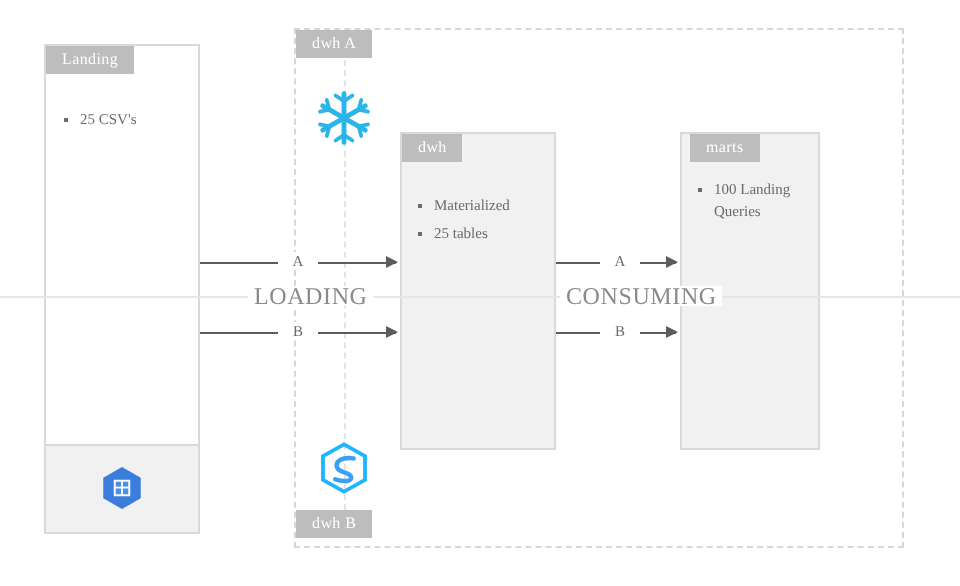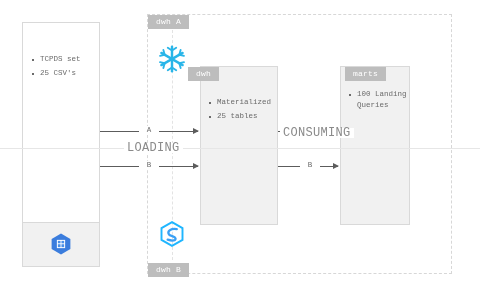--- a/index.html
+++ b/index.html
@@ -5,21 +5,21 @@
   html, body {
     margin: 0;
     padding: 0;
     background: #ffffff;
   }
   #canvas {
     position: relative;
     width: 480px;
     height: 293px;
     background: #ffffff;
-    font-family: Liberation Mono, monospace;
+    font-family: Liberation Serif, serif;
     overflow: hidden;
   }
 
   
   .box {
     position: absolute;
     box-sizing: border-box;
   }
   .box-solid {
     border: 1px solid #d9d9d9;
@@ -165,46 +165,46 @@
     </svg>
   </div>
 
   <div class="icon" style="left:158px; top:220px;">
     <svg width="28" height="28" viewBox="0 0 32 32">
       <polygon points="16,2.5 28,9.2 28,22.8 16,29.5 4,22.8 4,9.2" fill="none" stroke="#1fb6ff" stroke-width="2.2"></polygon>
       <path d="M21.5 10.5 C15 9.5 11 12 12 15.5 C13 19 19 18 20 21 C20.8 23.6 16.5 24.2 11 22.5" fill="none" stroke="#3aa0f5" stroke-width="2.6" stroke-linecap="round"></path>
     </svg>
   </div>
 
-  <div class="tab" style="left:148px; top:255px;margin-top:8px;">dwh B</div>
+  <div class="tab" style="left:148px; top:255px;">dwh B</div>
 
   <div class="box box-solid" style="left:22px; top:22px; width:78px; height:210px;"></div>
 
+  <div class="tab" style="left:23px; top:23px;">Landing</div>
 
   <ul class="bullets" style="left:30px; top:54px; width:68px;">
-    <li>TCPDS set</li>
     <li>25 CSV's</li>
   </ul>
 
   <div class="box box-filled" style="left:22px; top:222px; width:78px; height:45px;"></div>
 
   <div class="icon" style="left:49px; top:232px;">
     <svg width="24" height="24" viewBox="0 0 32 32">
       <polygon points="16,2 28.5,9.2 28.5,22.8 16,30 3.5,22.8 3.5,9.2" fill="#3b7ddd"></polygon>
       <rect x="10.5" y="10.5" width="11" height="11" fill="#ffffff"></rect>
       <rect x="11.8" y="11.8" width="3.6" height="3.3" fill="#4a90e8"></rect>
       <rect x="16.6" y="11.8" width="3.6" height="3.3" fill="#4a90e8"></rect>
       <rect x="11.8" y="16.3" width="3.6" height="3.9" fill="#4a90e8"></rect>
       <rect x="16.6" y="16.3" width="3.6" height="3.9" fill="#4a90e8"></rect>
     </svg>
   </div>
 
   <div class="box box-filled" style="left:200px; top:66px; width:78px; height:159px;"></div>
 
-  <div class="tab" style="left:188px; top:67px;">dwh</div>
+  <div class="tab" style="left:201px; top:67px;">dwh</div>
 
   <ul class="bullets" style="left:207px; top:89px; width:70px;margin-top:8px;">
     <li>Materialized</li>
     <li>25 tables</li>
   </ul>
 
   <div class="box box-filled" style="left:340px; top:66px; width:70px; height:159px;"></div>
 
   <div class="tab" style="left:345px; top:67px;">marts</div>
 
@@ -219,18 +219,18 @@
   <div class="arrow-label" style="left:139px; top:126px; width:16px;">A</div>
 
   <div class="phase-label" style="left:124px; top:143px;">LOADING</div>
 
   <div class="arrow" style="left:100px; top:166px; width:98px;"></div>
   <div class="arrow-label" style="left:139px; top:161px; width:16px;">B</div>
 
   <div class="arrow" style="left:278px; top:131px; width:60px;"></div>
   <div class="arrow-label" style="left:300px; top:126px; width:16px;">A</div>
 
-  <div class="phase-label" style="left:280px; top:128px;">CONSUMING</div>
+  <div class="phase-label" style="left:280px; top:143px;">CONSUMING</div>
 
   <div class="arrow" style="left:278px; top:166px; width:60px;"></div>
   <div class="arrow-label" style="left:300px; top:161px; width:16px;">B</div>
 
 </div>
 
 </body></html>

